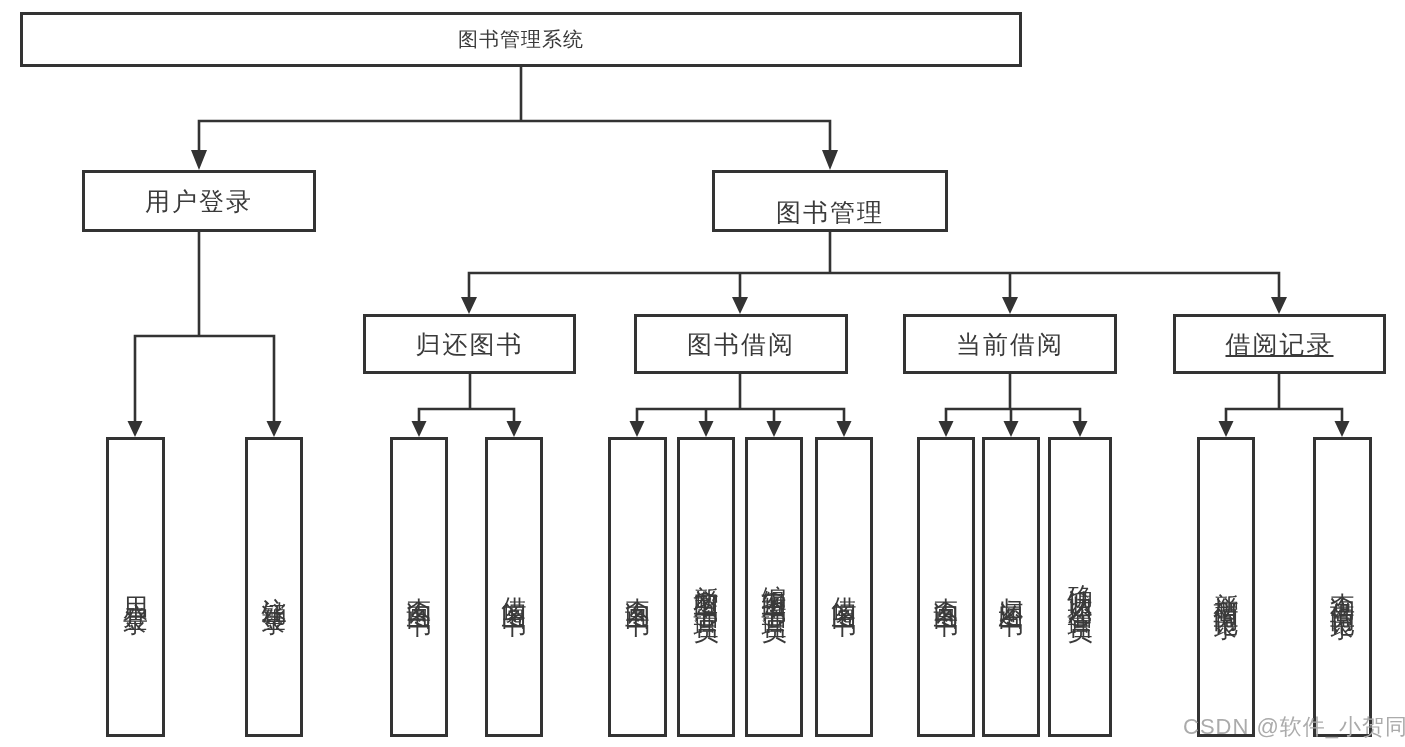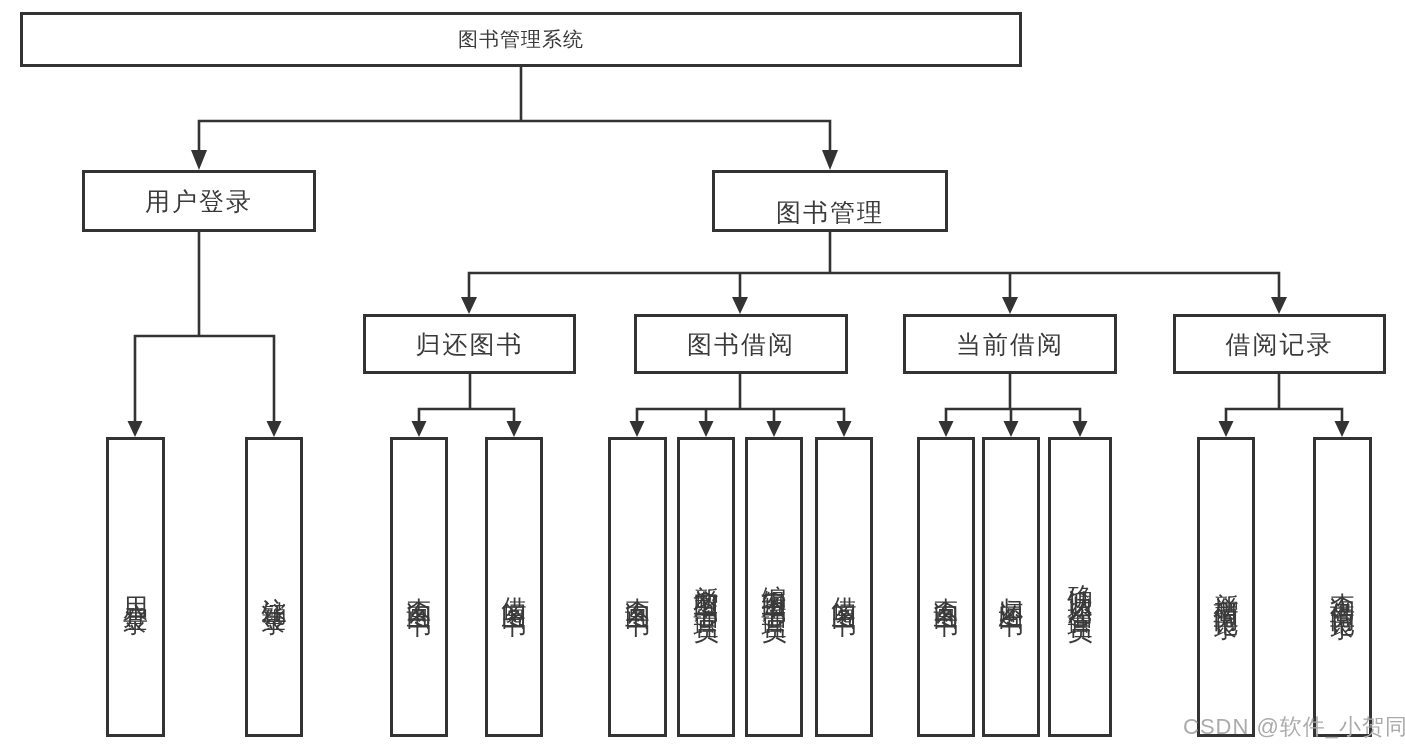--- a/index.html
+++ b/index.html
@@ -113,21 +113,21 @@
 
   <div class="node h" style="left:363px; top:314px; width:213px; height:60px;">
     <span>归还图书</span>
   </div>
   <div class="node h" style="left:634px; top:314px; width:214px; height:60px;">
     <span>图书借阅</span>
   </div>
   <div class="node h" style="left:903px; top:314px; width:214px; height:60px;">
     <span>当前借阅</span>
   </div>
-  <div class="node h" style="left:1173px; top:314px; width:213px; height:60px;">
+  <div class="node h" style="left:1173px; top:314px; width:213px; height:60px;text-decoration:underline;">
     <span>借阅记录</span>
   </div>
 
   <div class="node v" style="left:106px; top:437px; width:59px; height:300px;">
     <span>用户登录</span>
   </div>
   <div class="node v" style="left:245px; top:437px; width:58px; height:300px;">
     <span>注销登录</span>
   </div>
 

